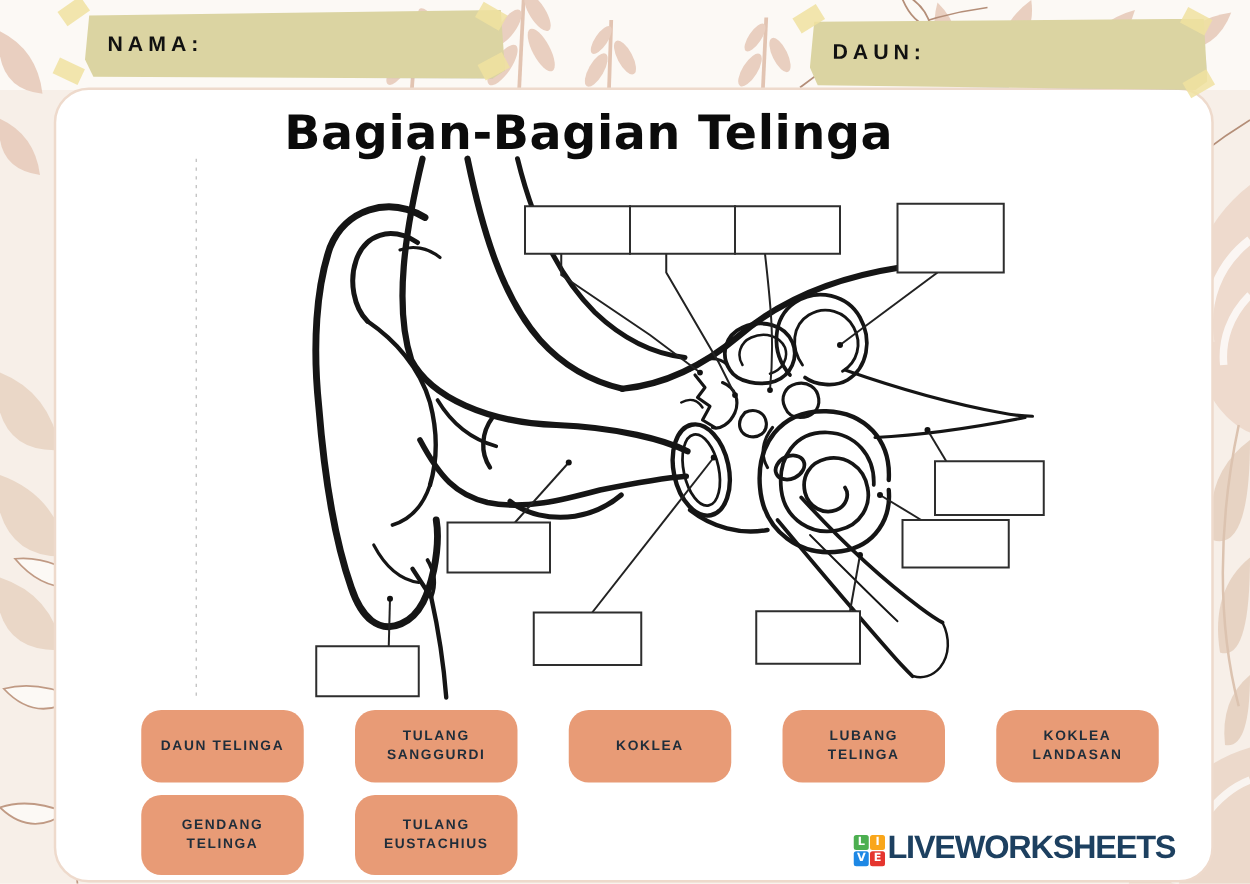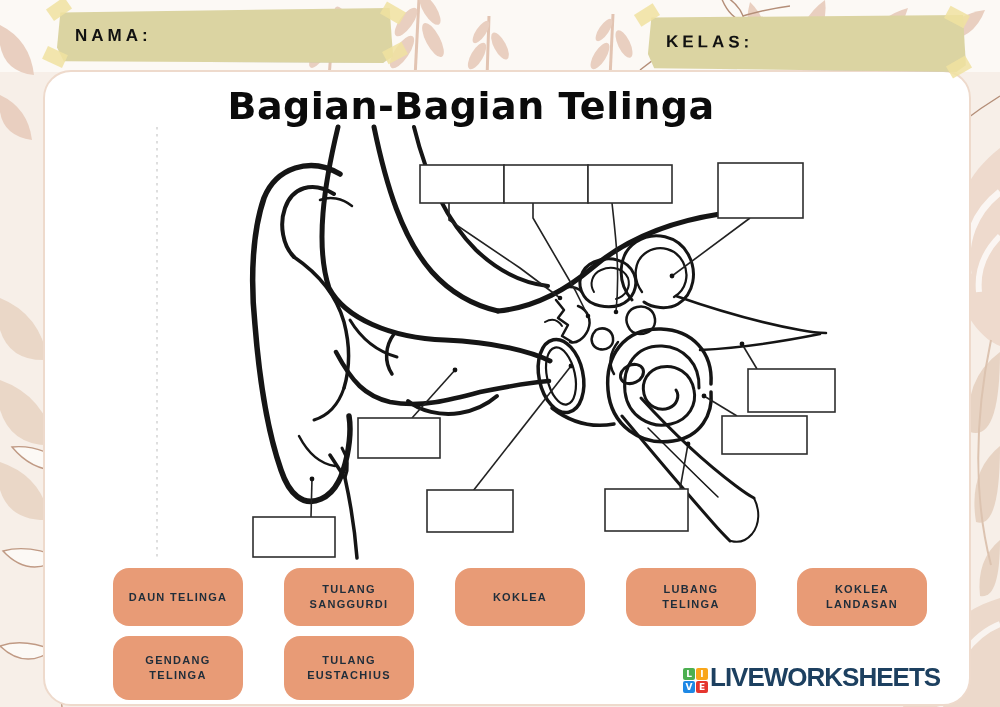--- a/index.html
+++ b/index.html
@@ -152,30 +152,30 @@
     <path d="M72,468 Q42,444 12,447 Q37,477 72,468 Z" fill="#fcf9f5"></path>
     <path d="M79,518 Q110,498 140,504 Q112,531 79,518 Z" fill="#fcf9f5"></path>
     <path d="M61,558 Q29,544 3,551 Q29,579 61,558 Z" fill="#fcf9f5"></path>
     <path d="M66,608 Q98,593 124,600 Q98,627 66,608 Z" fill="#fcf9f5"></path>
     <path d="M53,650 Q23,638 0,646 Q25,670 53,650 Z" fill="#fcf9f5"></path>
   </g>
 </svg>
 
 <div class="panel"></div>
 
-<div class="banner" style="left:57px;top:8px;width:336px;height:55px;">
+<div class="banner" style="left:68px;top:8px;width:336px;height:55px;">
   <span class="lbl">NAMA:</span>
 </div>
 <div class="tape" style="left:48px;top:2px;transform:rotate(-35deg)"></div>
 <div class="tape" style="left:382px;top:6px;transform:rotate(30deg)"></div>
 <div class="tape" style="left:44px;top:50px;transform:rotate(25deg)"></div>
 <div class="tape" style="left:384px;top:46px;transform:rotate(-28deg)"></div>
 
 <div class="banner" style="left:648px;top:14px;width:318px;height:57px;transform:rotate(.4deg)">
-  <span class="lbl">KELAS:</span>
+  <span class="lbl">DAUN:</span>
 </div>
 <div class="tape" style="left:636px;top:8px;transform:rotate(-32deg)"></div>
 <div class="tape" style="left:946px;top:10px;transform:rotate(28deg)"></div>
 <div class="tape" style="left:948px;top:60px;transform:rotate(-30deg)"></div>
 
 <div class="title">Bagian-Bagian Telinga</div>
 
 <svg class="abs" style="left:0;top:0;z-index:3" width="1000" height="707" viewBox="0 0 1000 707">
 
   <line x1="157" y1="127" x2="157" y2="558" stroke="#bdbdbd" stroke-width="1" stroke-dasharray="2.5 4.5"></line>

